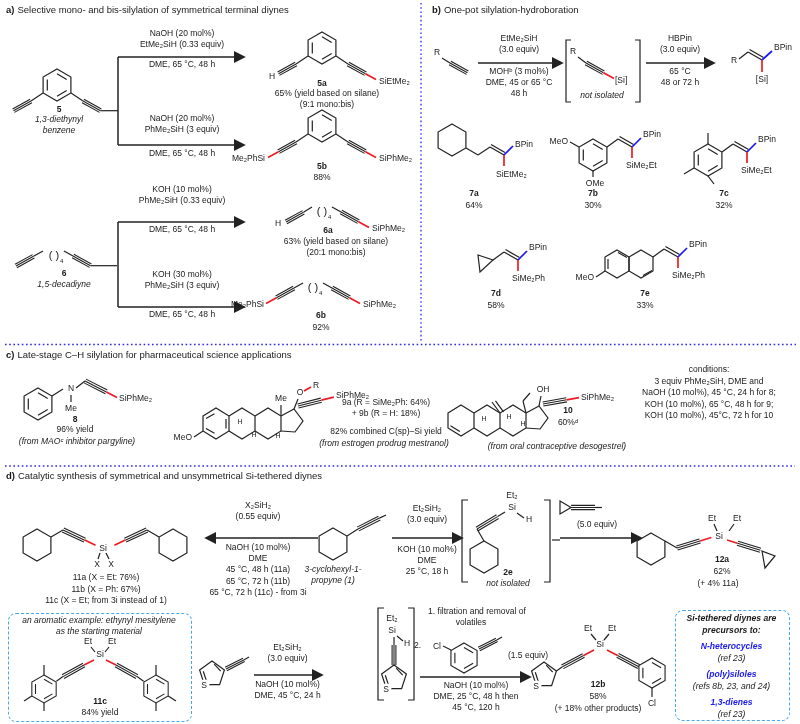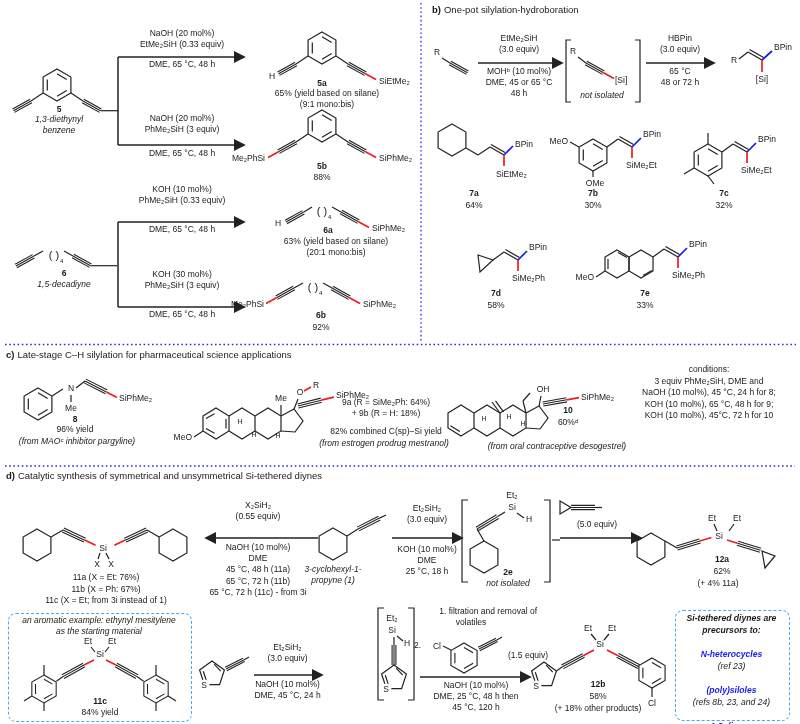--- a/index.html
+++ b/index.html
@@ -7,21 +7,21 @@
          font-family:"Liberation Sans","DejaVu Sans",sans-serif;color:#1a1a1a}
   #gfx{position:absolute;left:0;top:0}
   .t{position:absolute;font-size:8.5px;line-height:11px;text-align:center;white-space:nowrap}
   .lt{text-align:left}
   .it{font-style:italic}
   .hdr{position:absolute;font-size:9.5px;white-space:nowrap}
   .hdr .tag{font-weight:bold;margin-right:3px}
   .bluebox{position:absolute;border:1.7px dashed #49a7f0;border-radius:8px;background:transparent}
   .blu{color:#1b1bee}
   .bi{font-weight:bold;font-style:italic}
-  .mt2{margin-top:12px}
+  .mt2{margin-top:4px}
   svg text{font-size:8.5px;fill:#1a1a1a;font-family:"Liberation Sans","DejaVu Sans",sans-serif}
   svg .bt{font-weight:bold}
   svg .itt{font-style:italic}
   svg .sm{font-size:7px}
   svg .pn{font-size:11px}
   svg .ps{font-size:6px}
   .bond{stroke:#222;stroke-width:1.2;fill:none}
   .arrow{stroke:#222;stroke-width:1.5;fill:none}
   .red{stroke:#ed1c24;stroke-width:1.7;fill:none}
   .blue{stroke:#1b1bee;stroke-width:1.7;fill:none}
@@ -432,20 +432,23 @@
     <use href="#tb" transform="translate(617.6,655.4) rotate(28)"></use>
     <use href="#benz" transform="translate(652,673) scale(0.94)"></use>
     <line class="bond" x1="652" y1="688" x2="652" y2="697"></line>
     <text text-anchor="middle" x="652" y="706">Cl</text>
     <text class="bt" text-anchor="middle" x="598" y="687">12b</text>
     <text text-anchor="middle" x="598" y="699">58%</text>
     <text text-anchor="middle" x="598" y="711">(+ 18% other products)</text>
   </g>
 </svg>
 
+<div class="hdr" style="left:6px;top:4px">
+  <span class="tag">a)</span><span>Selective mono- and bis-silylation of symmetrical terminal diynes</span>
+</div>
 <div class="t" style="left:106px;top:28px;width:152px">
   <div>NaOH (20 mol%)</div>
   <div>EtMe₂SiH (0.33 equiv)</div>
 </div>
 <div class="t" style="left:106px;top:59px;width:152px">
   <div>DME, 65 °C, 48 h</div>
 </div>
 <div class="t it" style="left:6px;top:114px;width:106px">
   <div>1,3-diethynyl</div>
   <div>benzene</div>
@@ -484,21 +487,21 @@
 </div>
 
 <div class="hdr" style="left:432px;top:4px">
   <span class="tag">b)</span><span>One-pot silylation-hydroboration</span>
 </div>
 <div class="t" style="left:452px;top:33px;width:134px">
   <div>EtMe₂SiH</div>
   <div>(3.0 equiv)</div>
 </div>
 <div class="t" style="left:445px;top:66px;width:148px">
-  <div>MOHᵇ (10 mol%)</div>
+  <div>MOHᵇ (3 mol%)</div>
   <div>DME, 45 or 65 °C</div>
   <div>48 h</div>
 </div>
 <div class="t" style="left:620px;top:33px;width:120px">
   <div>HBPin</div>
   <div>(3.0 equiv)</div>
 </div>
 <div class="t" style="left:630px;top:66px;width:100px">
   <div>65 °C</div>
   <div>48 or 72 h</div>
@@ -572,21 +575,21 @@
   <div>as the starting material</div>
 </div>
 <div class="t" style="left:240px;top:642px;width:95px">
   <div>Et₂SiH₂</div>
   <div>(3.0 equiv)</div>
 </div>
 <div class="t" style="left:240px;top:679px;width:95px">
   <div>NaOH (10 mol%)</div>
   <div>DME, 45 °C, 24 h</div>
 </div>
-<div class="t lt" style="left:417px;top:606px;width:120px;text-align:right">
+<div class="t lt" style="left:417px;top:606px;width:120px;text-align:center">
   <div>1. filtration and removal of</div>
 </div>
 <div class="t lt" style="left:431px;top:617px;width:80px;text-align:center">
   <div>volatiles</div>
 </div>
 <div class="t" style="left:414px;top:680px;width:124px">
   <div>NaOH (10 mol%)</div>
   <div>DME, 25 °C, 48 h then</div>
   <div>45 °C, 120 h</div>
 </div>

